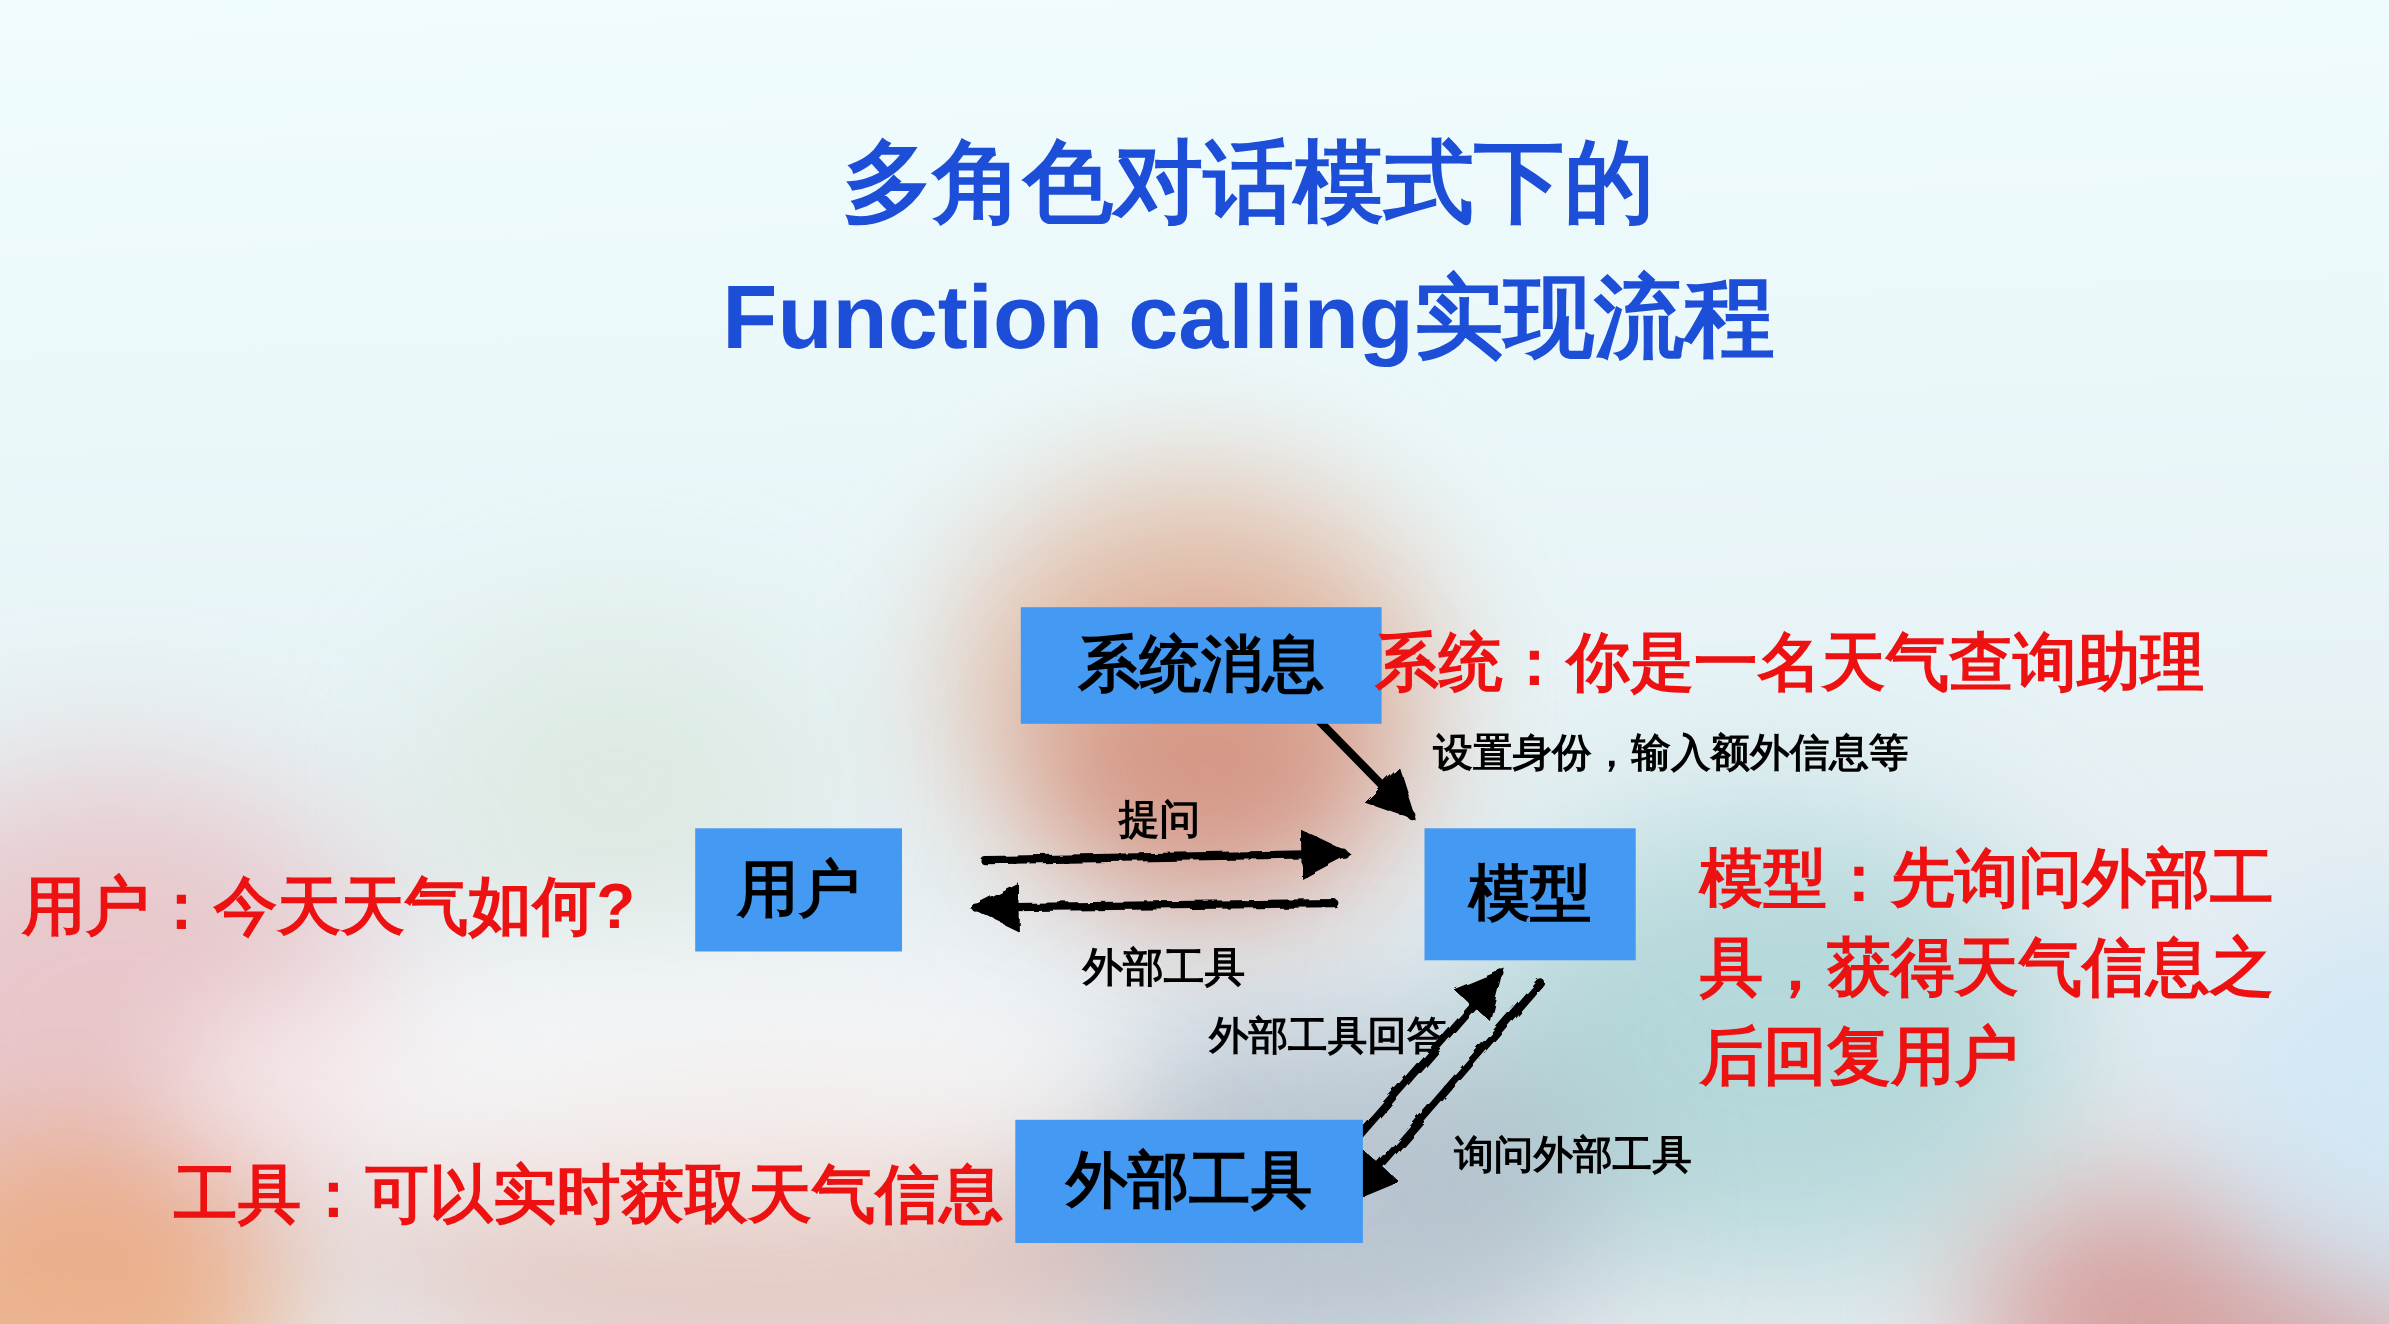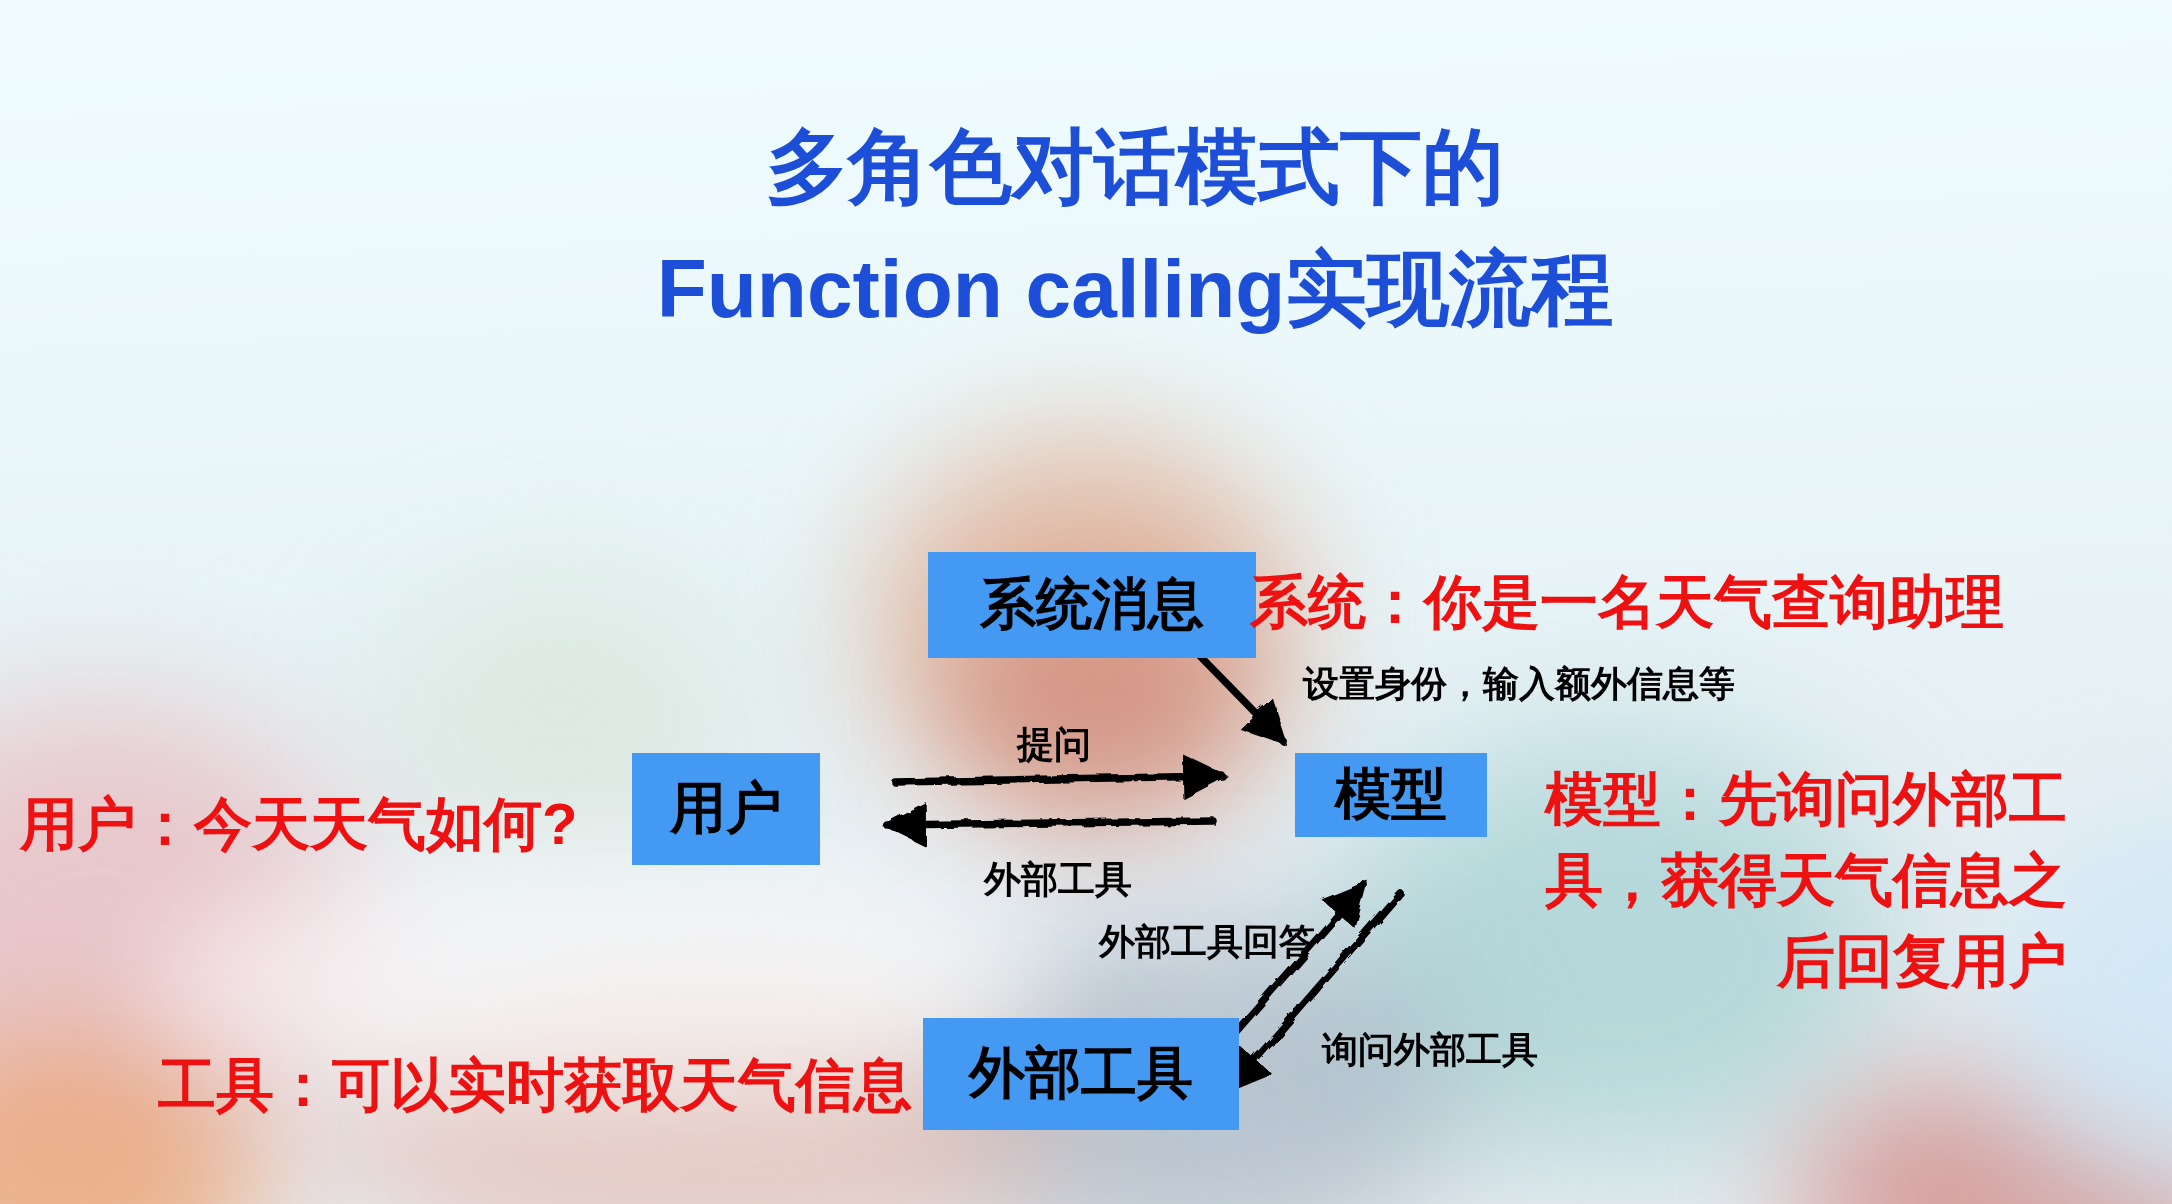--- a/index.html
+++ b/index.html
@@ -13,21 +13,21 @@
   .node{
     position:absolute;background:#4499F2;color:#000;
     display:flex;align-items:center;justify-content:center;
     font-weight:bold;font-size:56px;white-space:nowrap;
   }
   .ann{
     position:absolute;color:#EE1111;font-weight:bold;font-size:58px;
     white-space:nowrap;letter-spacing:0px;
   }
   .ann-block{position:absolute;color:#EE1111;font-weight:bold;font-size:58px;}
-  .ann-block .ln{line-height:81px;white-space:nowrap;text-align:right;}
+  .ann-block .ln{line-height:81px;white-space:nowrap;}
   .elabel{
     position:absolute;color:#000;font-weight:bold;font-size:36px;white-space:nowrap;
   }
   .elabel.centered{transform:translateX(-50%);}
   .title{
     position:absolute;left:1135px;top:106px;transform:translateX(-50%);
     text-align:center;color:#1d4ed8;font-weight:bold;font-size:82px;line-height:122px;
     white-space:nowrap;
   }
   svg.arrows{position:absolute;left:0;top:0;}
@@ -72,21 +72,21 @@
   <div>多角色对话模式下的</div>
   <div>Function calling实现流程</div>
 </div>
 
 <div class="node" style="left:928px;top:516px;width:328px;height:106px;margin-top:36px;">
   <span>系统消息</span>
 </div>
 <div class="node" style="left:632px;top:753px;width:188px;height:112px;">
   <span>用户</span>
 </div>
-<div class="node" style="left:1295px;top:753px;width:192px;height:84px;">
+<div class="node" style="left:1295px;top:753px;width:192px;height:120px;">
   <span>模型</span>
 </div>
 <div class="node" style="left:923px;top:1018px;width:316px;height:112px;">
   <span>外部工具</span>
 </div>
 
 <div class="ann" style="left:1250px;top:564px;">系统：你是一名天气查询助理</div>
 <div class="ann" style="left:20px;top:786px;">用户：今天天气如何?</div>
 <div class="ann-block" style="left:1545px;top:758px;">
   <div class="ln">模型：先询问外部工</div>

